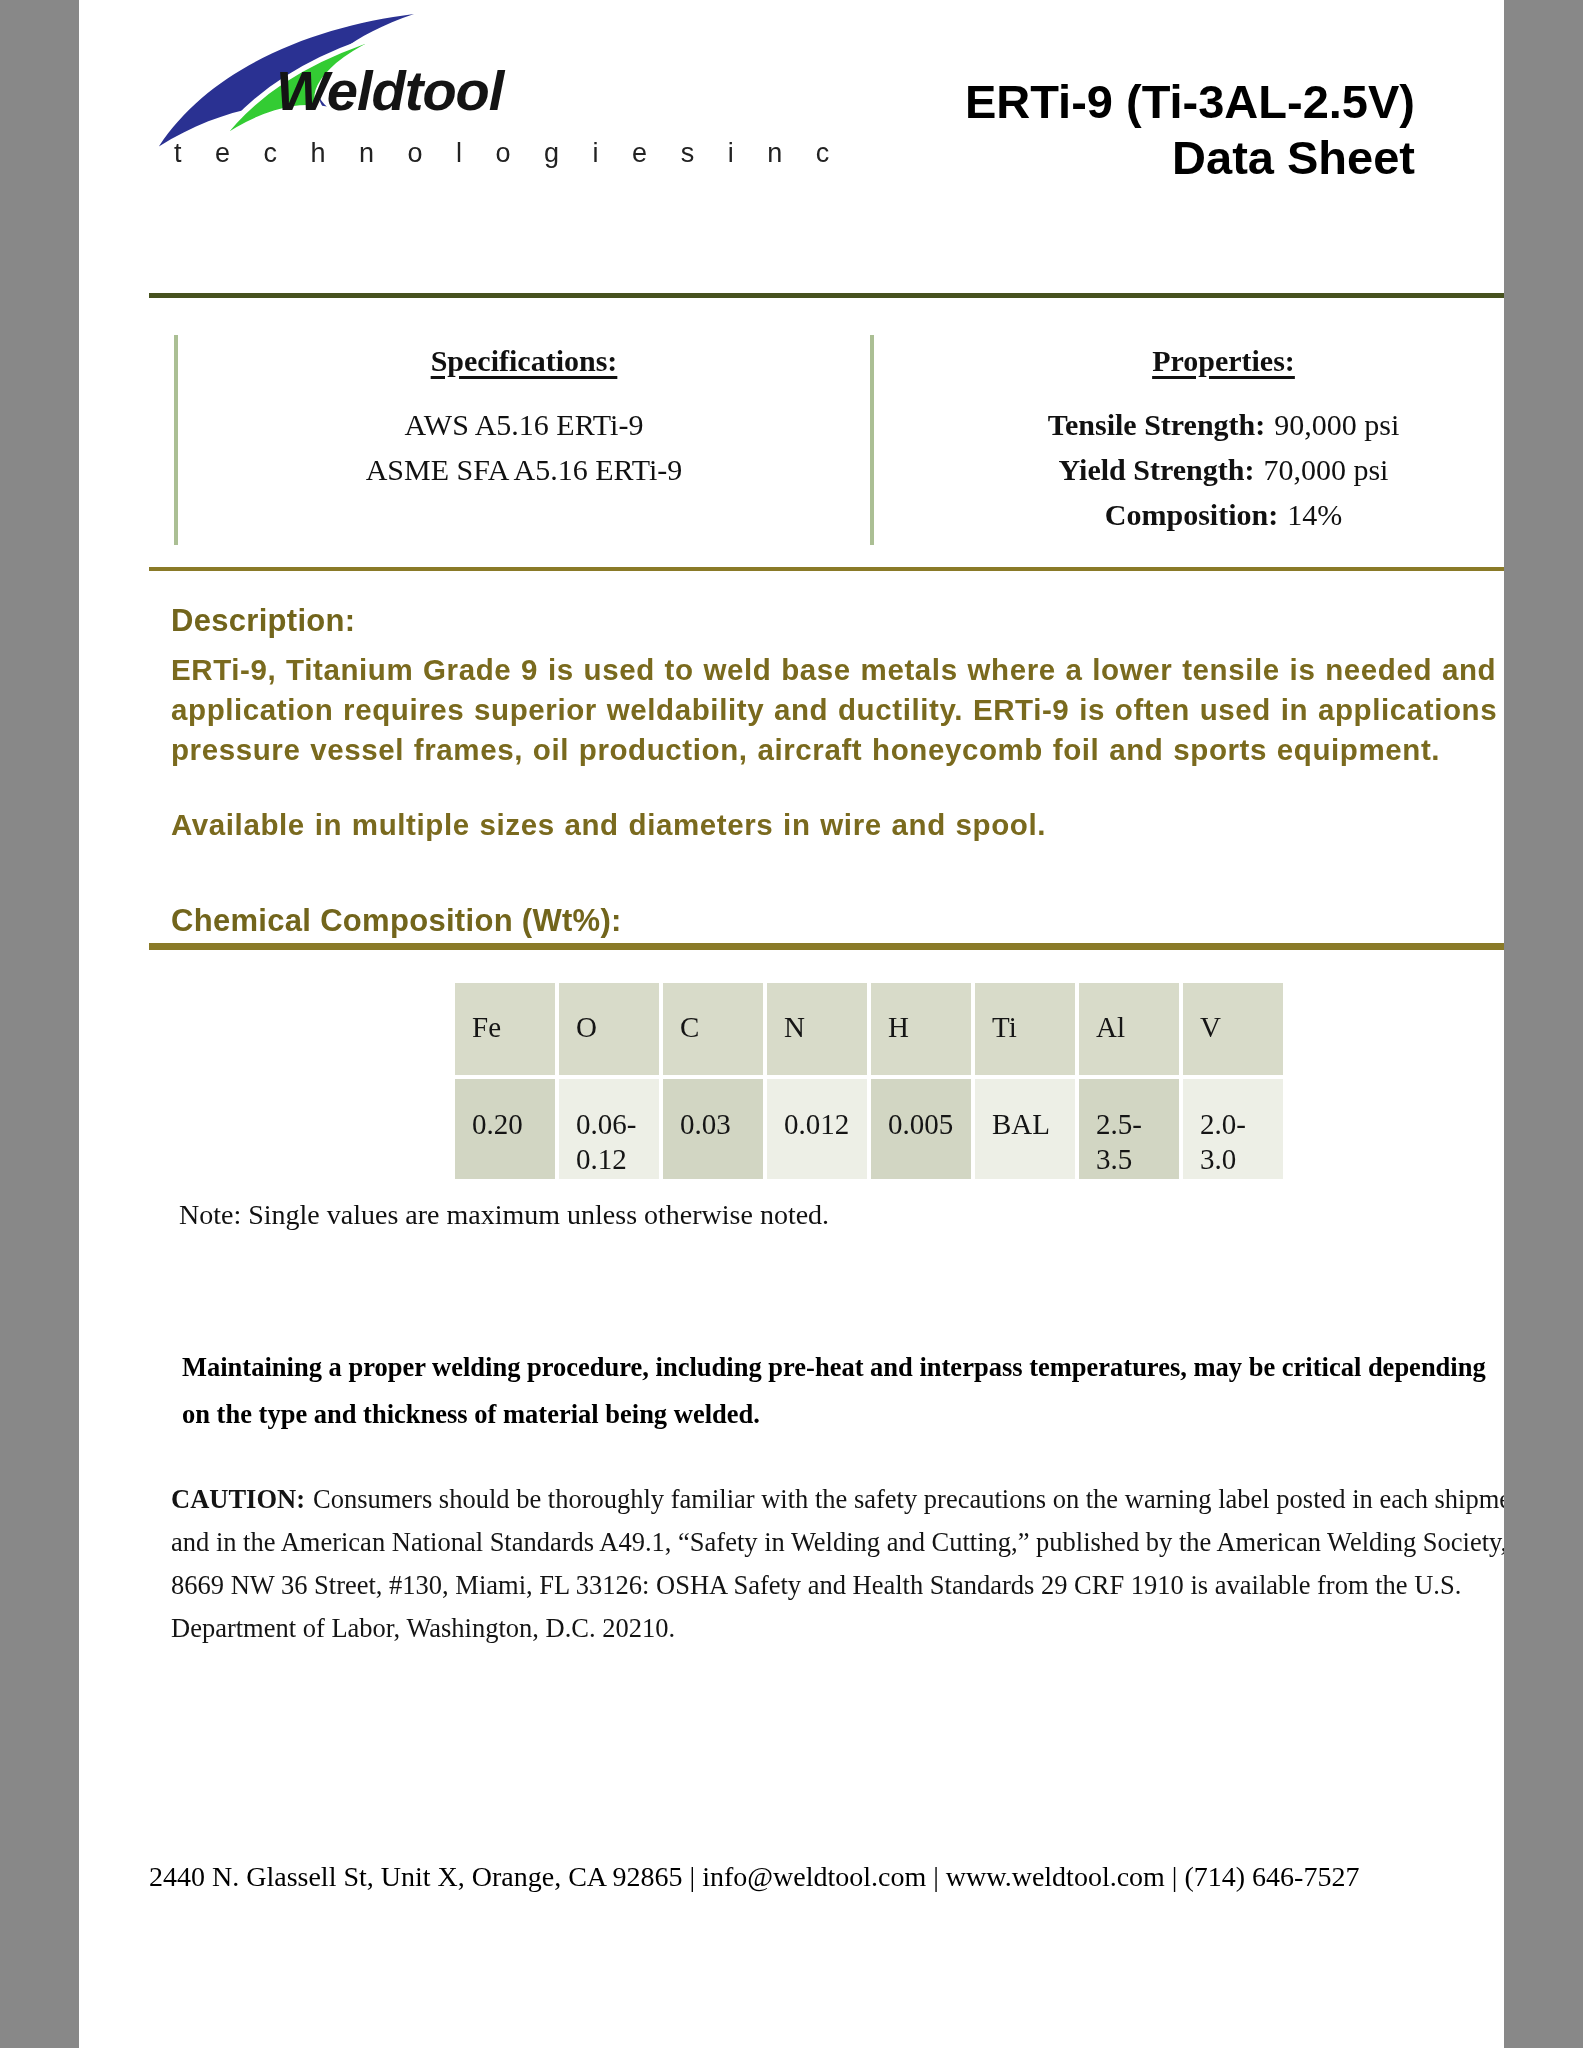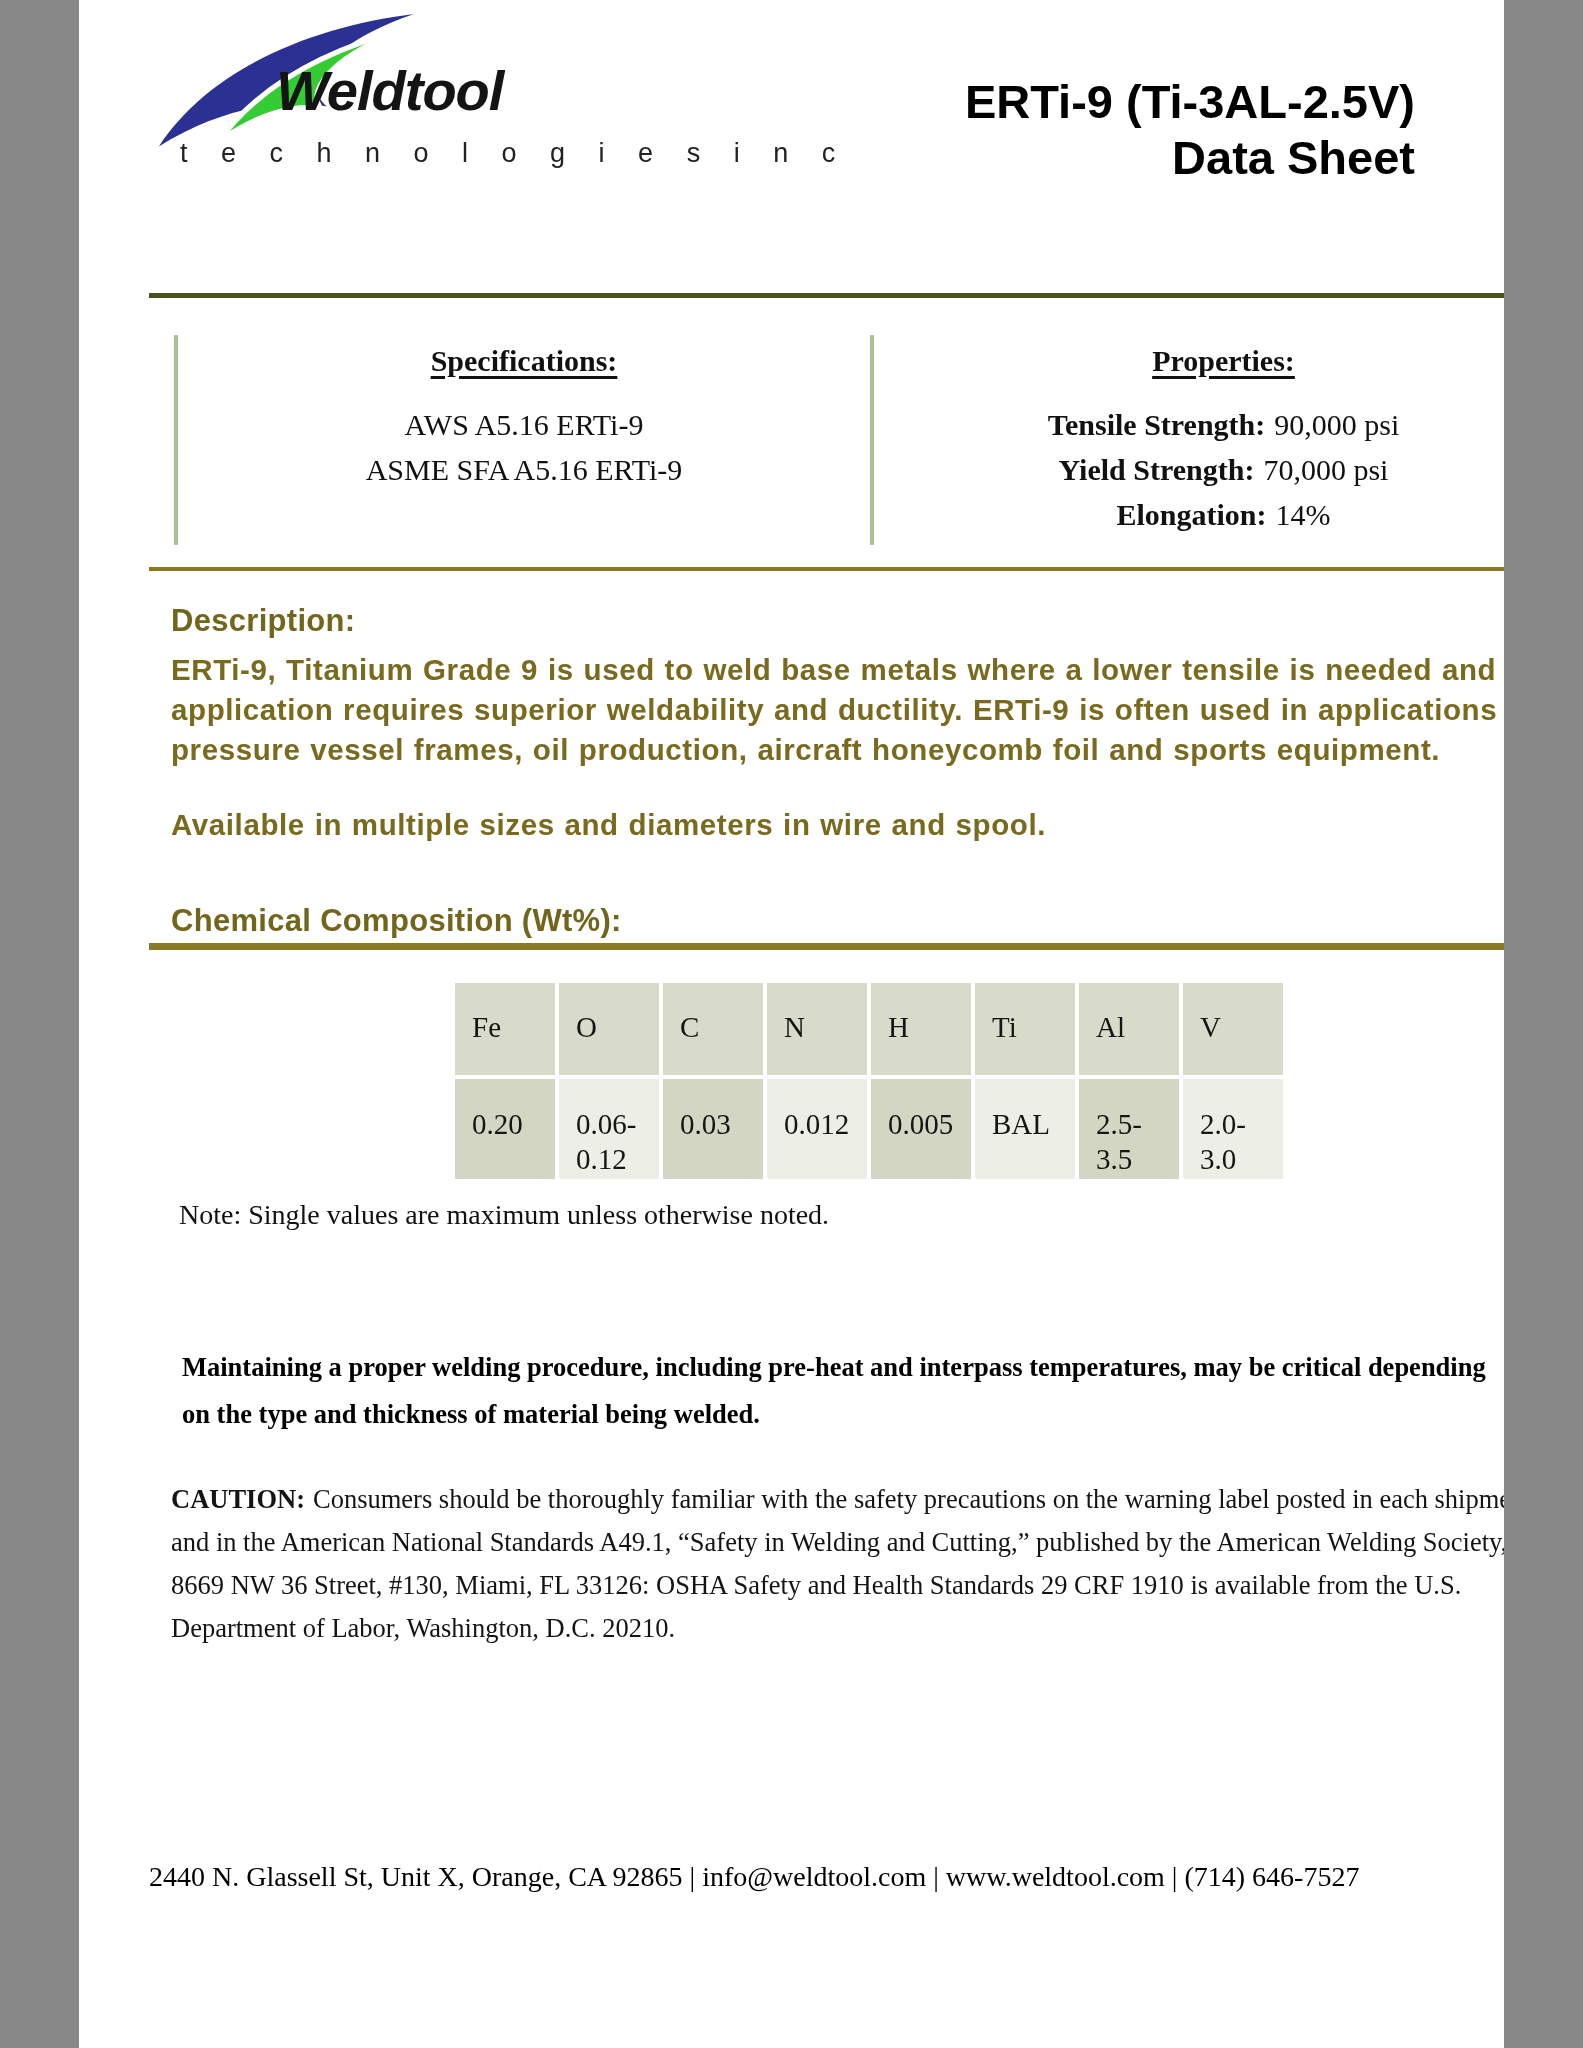--- a/index.html
+++ b/index.html
@@ -10,21 +10,21 @@
   }
   
   .logo{position:absolute;left:75px;top:10px;width:470px;height:175px;}
   .logo svg{position:absolute;left:0;top:2px;width:268px;height:168px;}
   .brand-name{
     position:absolute;left:122px;top:48px;
     font-family:"Liberation Sans", sans-serif;font-weight:700;font-style:italic;
     font-size:56px;letter-spacing:-1px;color:#141414;white-space:nowrap;
   }
   .brand-tagline{
-    position:absolute;left:26px;top:128px;
+    position:absolute;left:20px;top:128px;
     font-family:"Liberation Sans", sans-serif;font-size:27px;color:#222;
     letter-spacing:13px;white-space:nowrap;
   }
   
   .title-block{
     position:absolute;right:89px;top:74px;text-align:right;
     font-family:"Liberation Sans", sans-serif;font-weight:700;color:#000;
     font-size:47px;line-height:56px;white-space:nowrap;
   }
   
@@ -120,21 +120,21 @@
 
   <div class="prop-col">
     <div class="box-heading">Properties:</div>
     <div class="prop-item">
       <span class="lbl">Tensile Strength:</span><span class="val">90,000 psi</span>
     </div>
     <div class="prop-item">
       <span class="lbl">Yield Strength:</span><span class="val">70,000 psi</span>
     </div>
     <div class="prop-item">
-      <span class="lbl">Elongation:</span><span class="val">14%</span>
+      <span class="lbl">Composition:</span><span class="val">14%</span>
     </div>
   </div>
 
   <div class="hr-gold-1"></div>
 
   <div class="desc-heading">Description:</div>
   <div class="desc-p desc-p1">ERTi-9, Titanium Grade 9 is used to weld base metals where a lower tensile is needed and the application requires superior weldability and ductility. ERTi-9 is often used in applications in pressure vessel frames, oil production, aircraft honeycomb foil and sports equipment.</div>
   <div class="desc-p desc-p2">Available in multiple sizes and diameters in wire and spool.</div>
 
   <div class="chem-heading">Chemical Composition (Wt%):</div>

